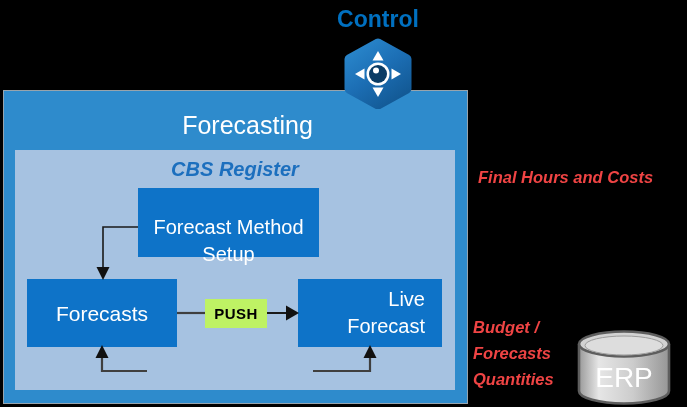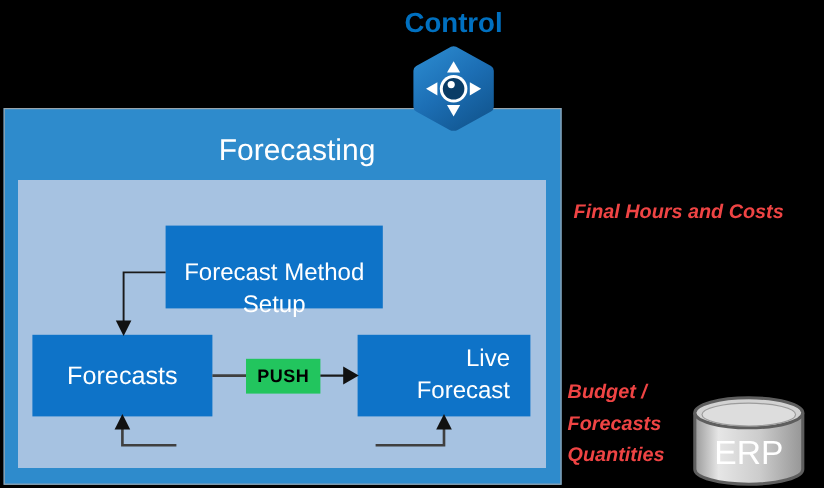--- a/index.html
+++ b/index.html
@@ -33,21 +33,21 @@
     background:#0E73C8;color:#fff;display:flex;align-items:center;justify-content:center;
     text-align:center;font-size:20px;line-height:27px;
   }
   .fms-box{left:138px;top:188px;width:181px;height:69px;}
   .fms-box span{display:block;width:165px;margin-top:36px;}
   .forecasts-box{left:27px;top:279px;width:150px;height:68px;font-size:21px;}
   .live-box{left:298px;top:279px;width:144px;height:68px;text-align:right;}
   .live-box span{display:block;width:110px;}
   
   .flow-label{
-    background:#22c55e;color:#000;font-weight:bold;
+    background:#bef264;color:#000;font-weight:bold;
     display:flex;align-items:center;justify-content:center;text-align:center;
   }
   .push-label{left:205px;top:299px;width:62px;height:29px;font-size:15px;letter-spacing:.4px;}
   .budget-label{left:147px;top:358px;width:166px;height:28px;font-size:13.5px;}
   
   .connectors{left:0;top:0;width:687px;height:407px;pointer-events:none;}
   
   .side-note{
     color:#ef4444;font-weight:bold;font-style:italic;font-size:16.5px;
   }
@@ -62,20 +62,21 @@
 <body>
 
 <div class="stage">
 
   <div class="abs control-label">Control</div>
 
   <div class="abs forecasting-box"></div>
   <div class="abs forecasting-title">Forecasting</div>
 
   <div class="abs cbs-box"></div>
+  <div class="abs cbs-title">CBS Register</div>
 
   <div class="abs node fms-box">
     <span>Forecast Method Setup</span>
   </div>
   <div class="abs node forecasts-box">
     <span>Forecasts</span>
   </div>
   <div class="abs node live-box">
     <span>Live Forecast</span>
   </div>

